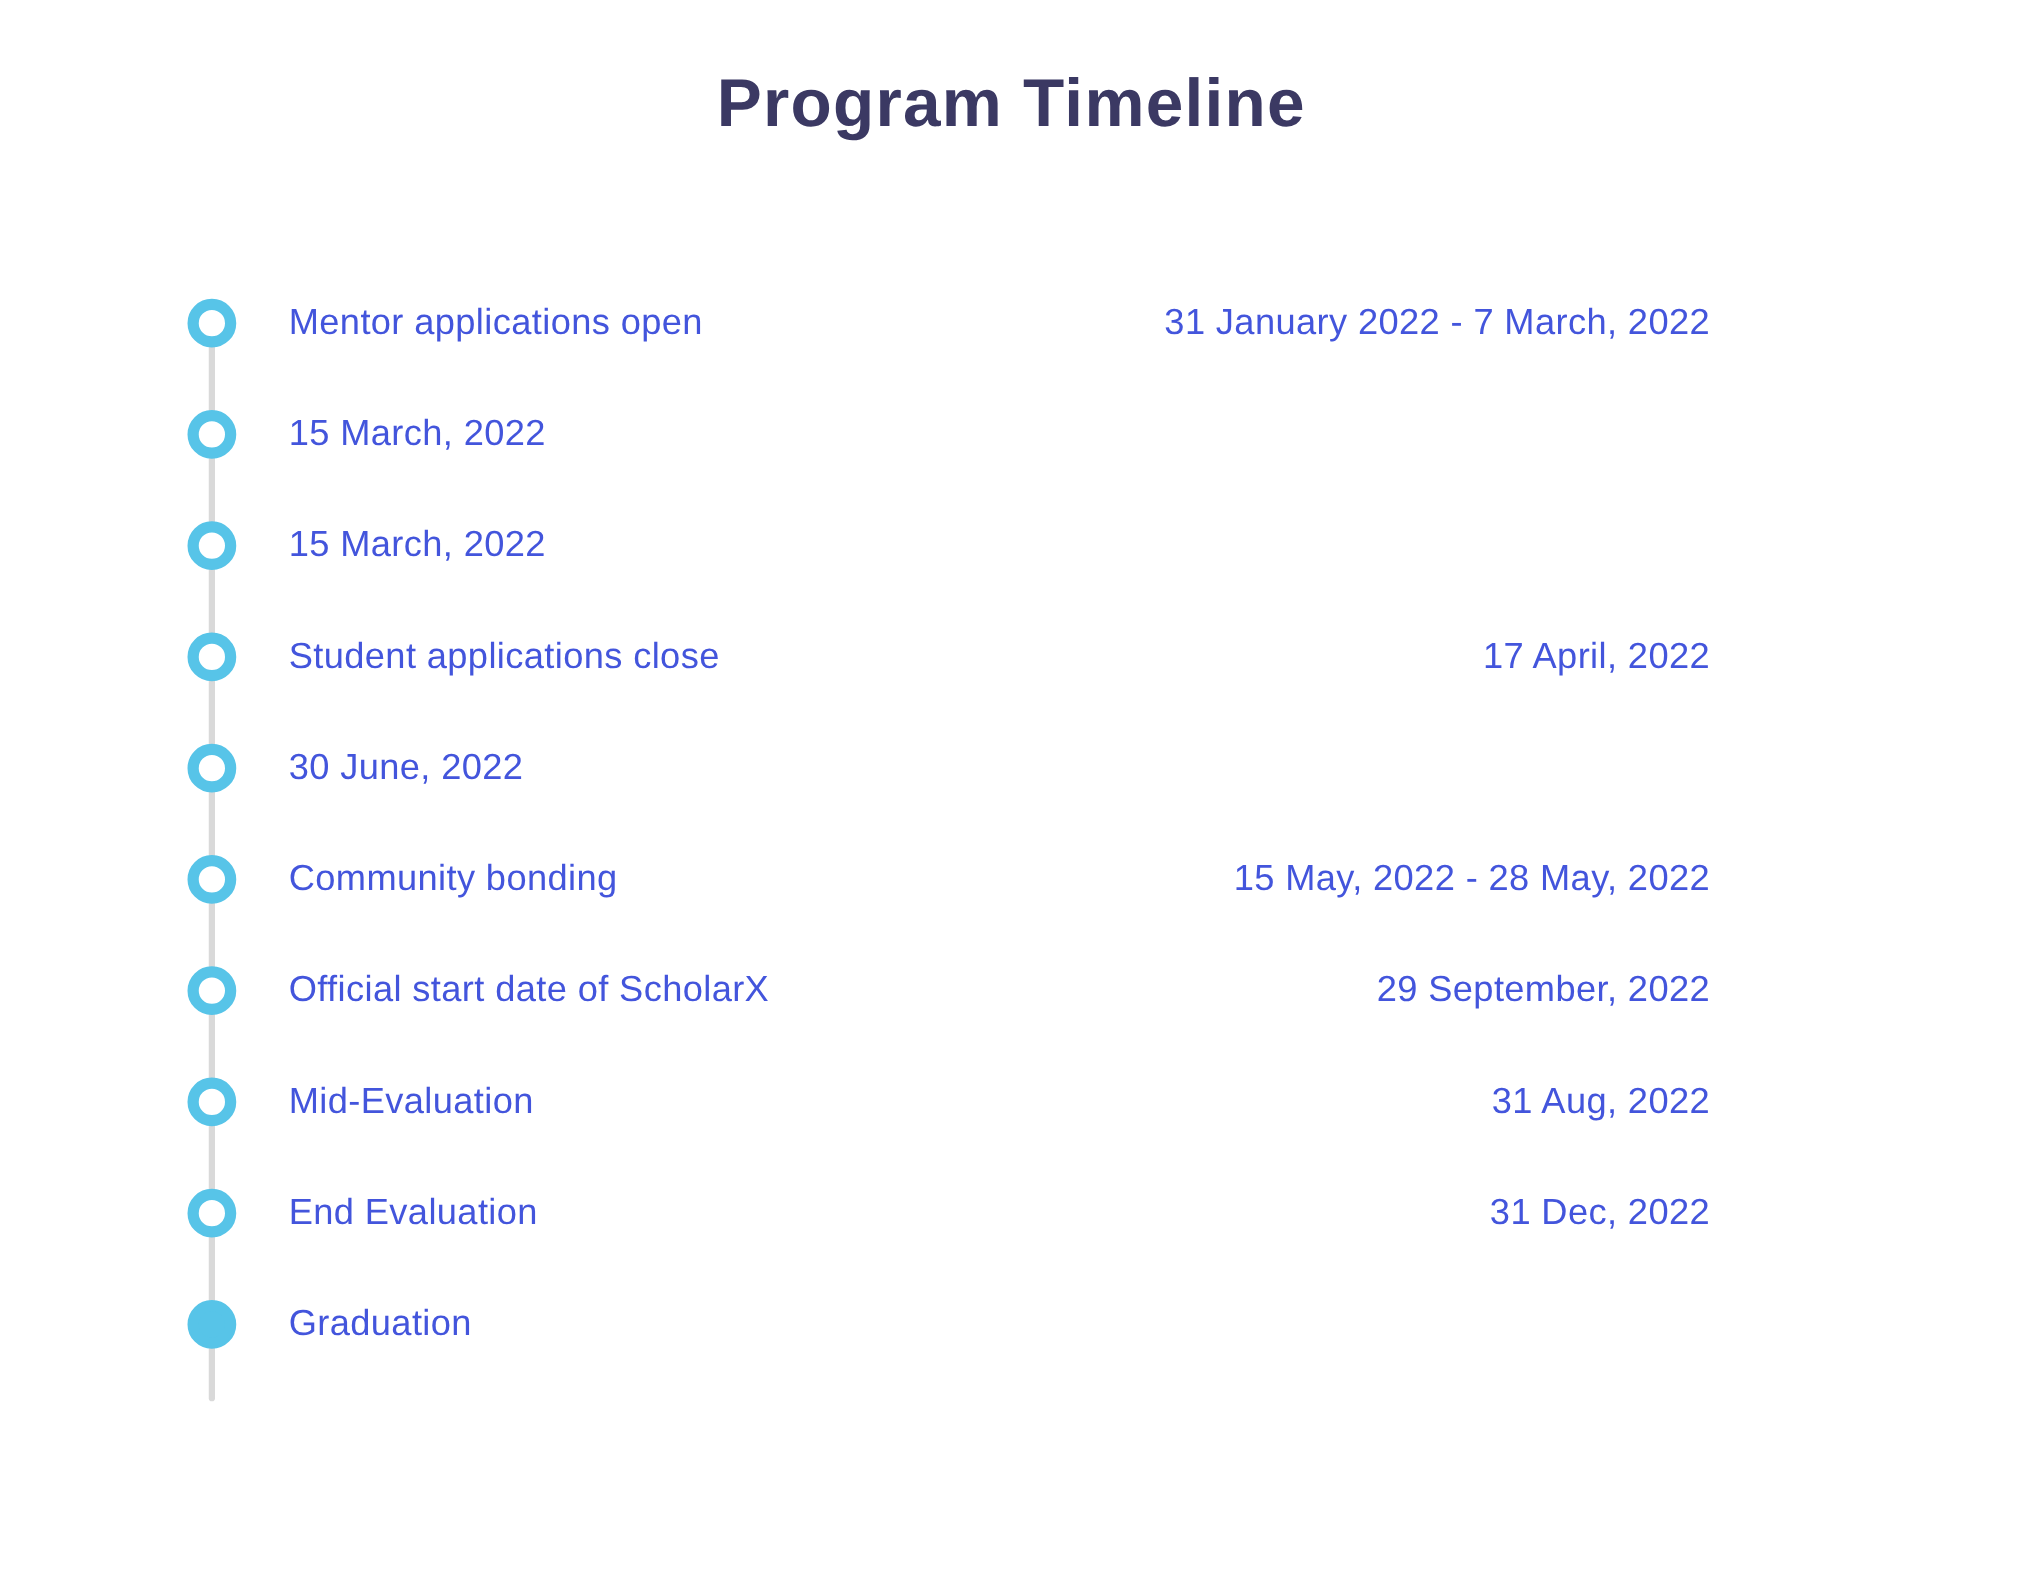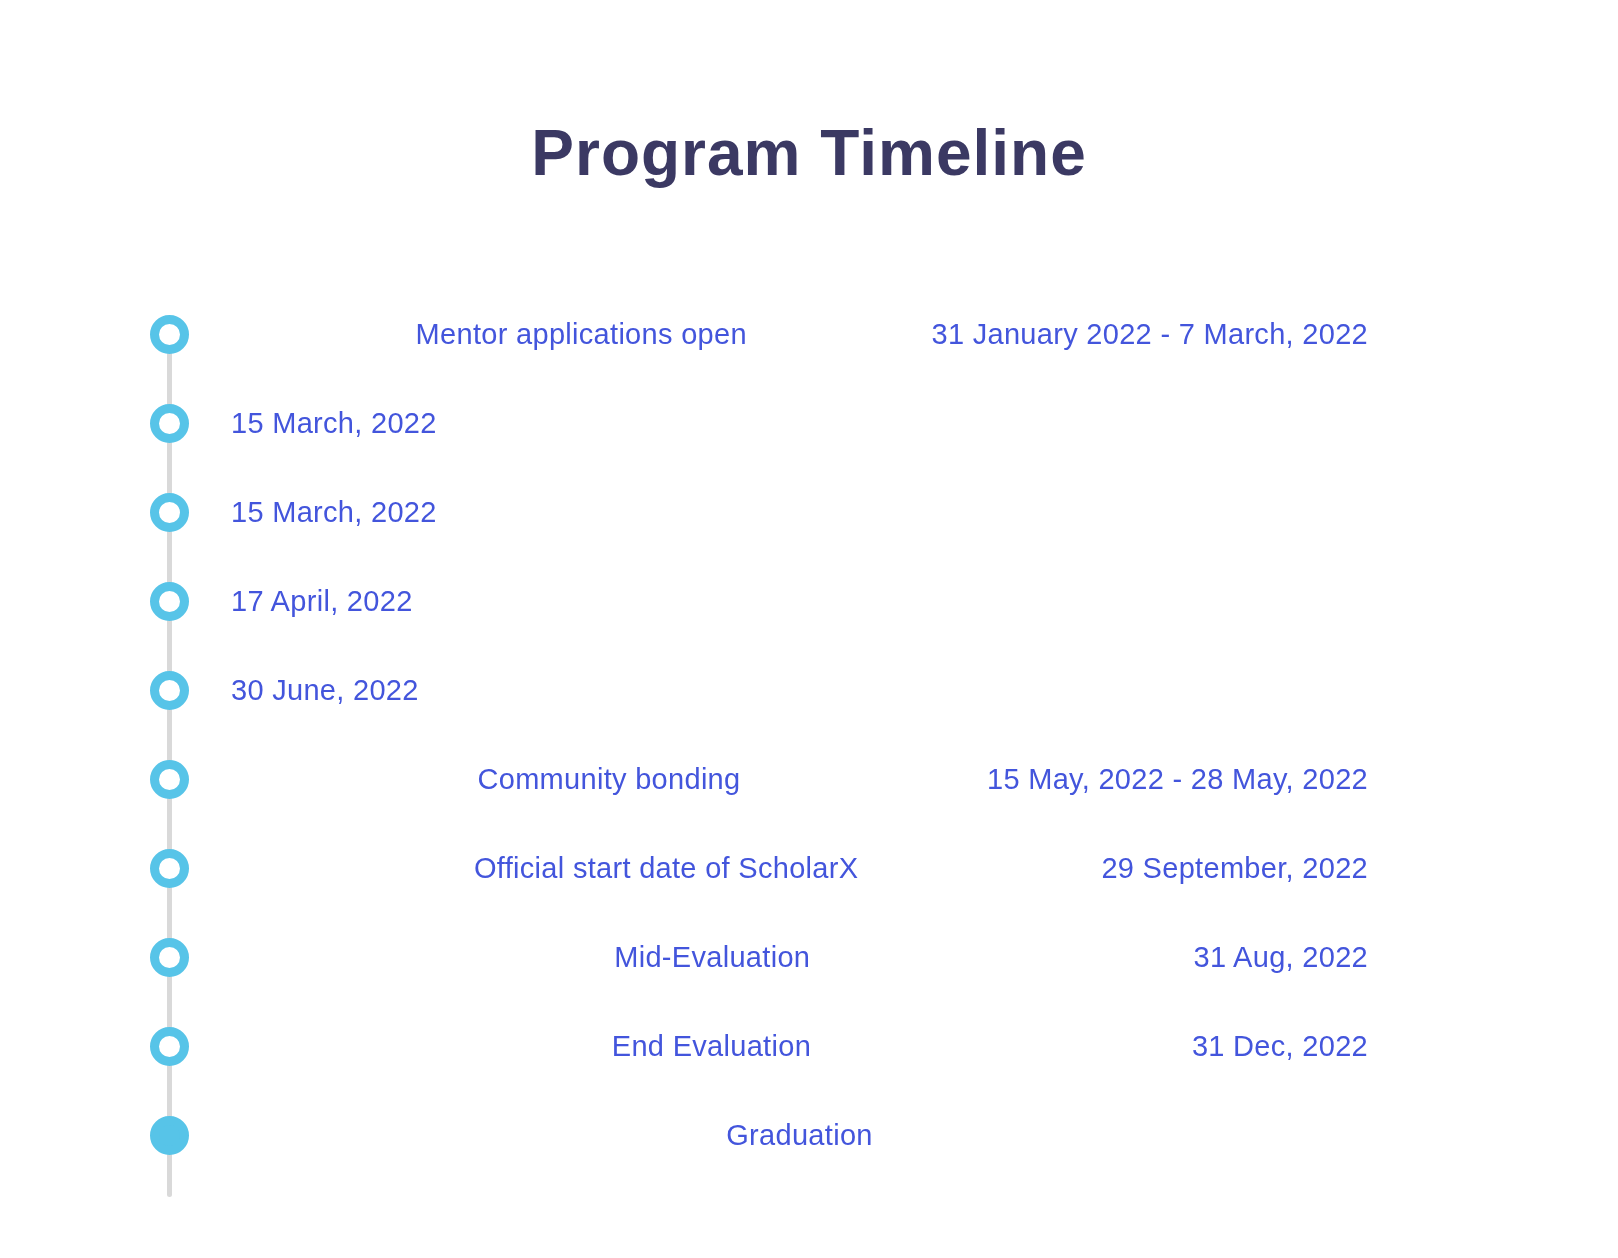--- a/index.html
+++ b/index.html
@@ -11,23 +11,23 @@
   }
   * { box-sizing: border-box; margin: 0; padding: 0; }
   html, body {
     width: 1618px;
     height: 1258px;
     background: var(--background);
     font-family: "Liberation Sans", sans-serif;
     overflow: hidden;
   }
   .page-title {
-    margin-top: 116px;
+    margin-top: 52px;
     text-align: center;
-    font-size: 64px;
+    font-size: 54px;
     font-weight: 600;
     letter-spacing: 1px;
     color: var(--title);
   }
   .timeline {
     position: relative;
     margin-left: 150px;
     width: 1218px;
     margin-top: 100px;
   }
@@ -59,21 +59,20 @@
   }
   .timeline-row.filled .marker {
     background: var(--marker);
   }
   .item-label {
     flex: 1 1 auto;
     font-size: 29px;
     font-weight: 500;
     color: var(--text);
     letter-spacing: 0.3px;
-    text-align: center;
   }
   .item-date {
     flex: 0 0 auto;
     font-size: 29px;
     font-weight: 500;
     color: var(--text);
     letter-spacing: 0.3px;
   }
 </style>
 </head>
@@ -96,20 +95,21 @@
     <span class="item-date">15 March, 2022</span>
   </div>
 
   <div class="timeline-row">
     <span class="marker"></span>
     <span class="item-date">15 March, 2022</span>
   </div>
 
   <div class="timeline-row">
     <span class="marker"></span>
+    <span class="item-label">Student applications close</span>
     <span class="item-date">17 April, 2022</span>
   </div>
 
   <div class="timeline-row">
     <span class="marker"></span>
     <span class="item-date">30 June, 2022</span>
   </div>
 
   <div class="timeline-row">
     <span class="marker"></span>

